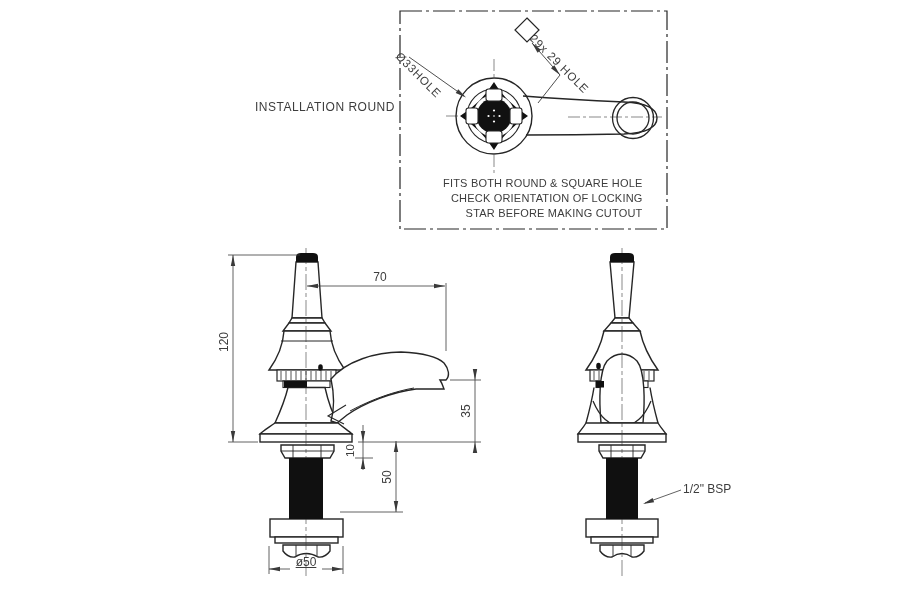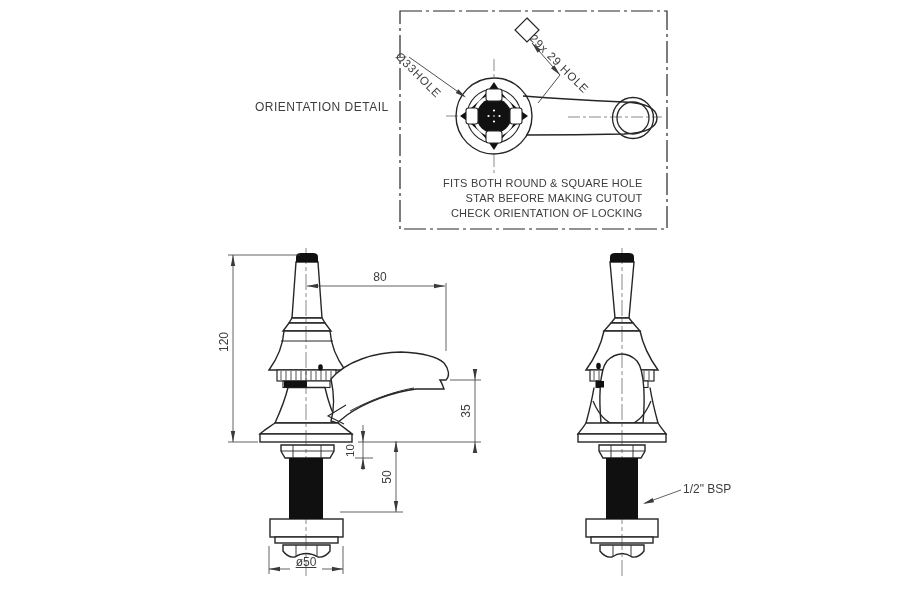--- a/index.html
+++ b/index.html
@@ -187,33 +187,33 @@
       <polygon points="363,442 360.8,431 365.2,431"></polygon>
       <polygon points="363,458 360.8,469 365.2,469"></polygon>
       <polygon points="396,441 393.8,452 398.2,452"></polygon>
       <polygon points="396,512 393.8,501 398.2,501"></polygon>
       <polygon points="269,569 280,566.8 280,571.2"></polygon>
       <polygon points="343,569 332,566.8 332,571.2"></polygon>
       <polygon points="643,504 654.1,502.3 652.6,498.1"></polygon>
     </g>
   </svg>
 
-  <div class="lbl title" style="left:255px;top:100px;">ORIENTATION DETAIL</div>
+  <div class="lbl title" style="left:255px;top:100px;">INSTALLATION ROUND</div>
 
   <div class="lbl rot45" style="left:402px;top:50px;">Ø33HOLE</div>
 
   <div class="lbl rot45" style="left:536px;top:32px;">29x 29 HOLE</div>
 
   <div class="lbl note" style="left:443px;top:176px;">
     <div>FITS BOTH ROUND &amp; SQUARE HOLE</div>
+    <div>CHECK ORIENTATION OF LOCKING</div>
     <div>STAR BEFORE MAKING CUTOUT</div>
-    <div>CHECK ORIENTATION OF LOCKING</div>
   </div>
 
-  <div class="lbl dim ctr" style="left:362px;top:270px;width:36px;">80</div>
+  <div class="lbl dim ctr" style="left:362px;top:270px;width:36px;">70</div>
 
   <div class="lbl dim rot90" style="left:206px;top:335px;width:36px;height:14px;">120</div>
 
   <div class="lbl dim rot90" style="left:448px;top:404px;width:36px;height:14px;">35</div>
 
   <div class="lbl dim-s rot90" style="left:332px;top:444px;width:36px;height:13px;">10</div>
 
   <div class="lbl dim rot90" style="left:369px;top:470px;width:36px;height:14px;">50</div>
 
   <div class="lbl dim ctr" style="left:286px;top:555px;width:40px;text-decoration:underline;">ø50</div>

